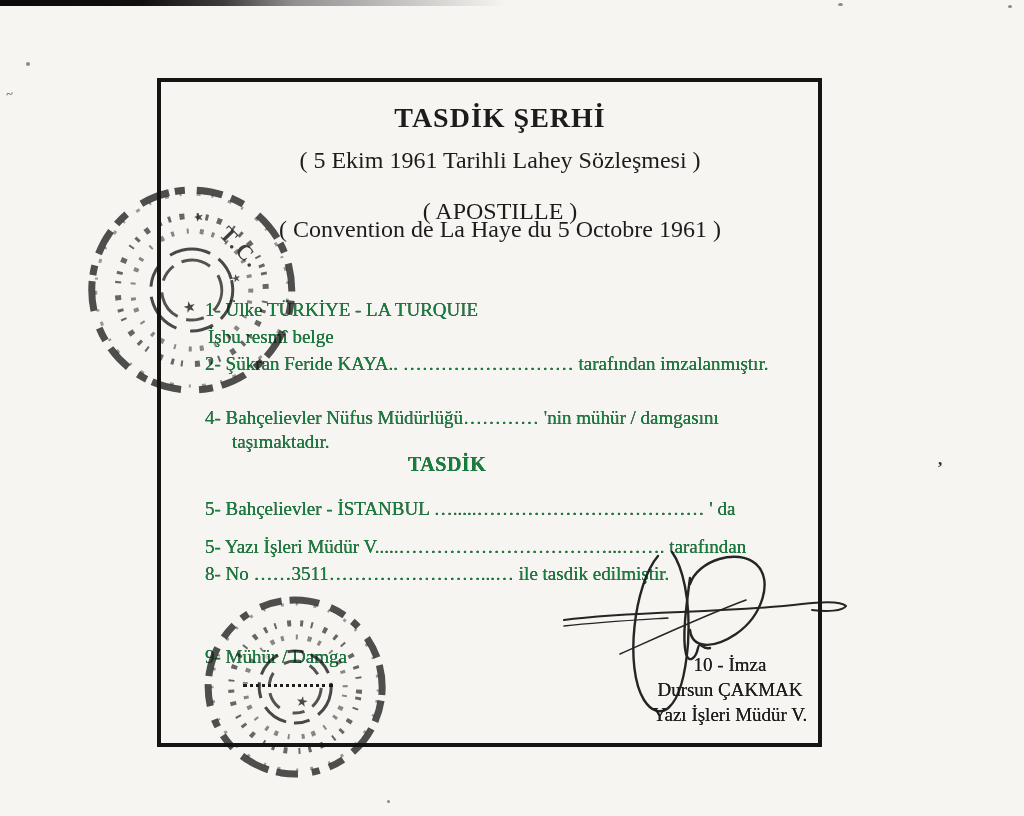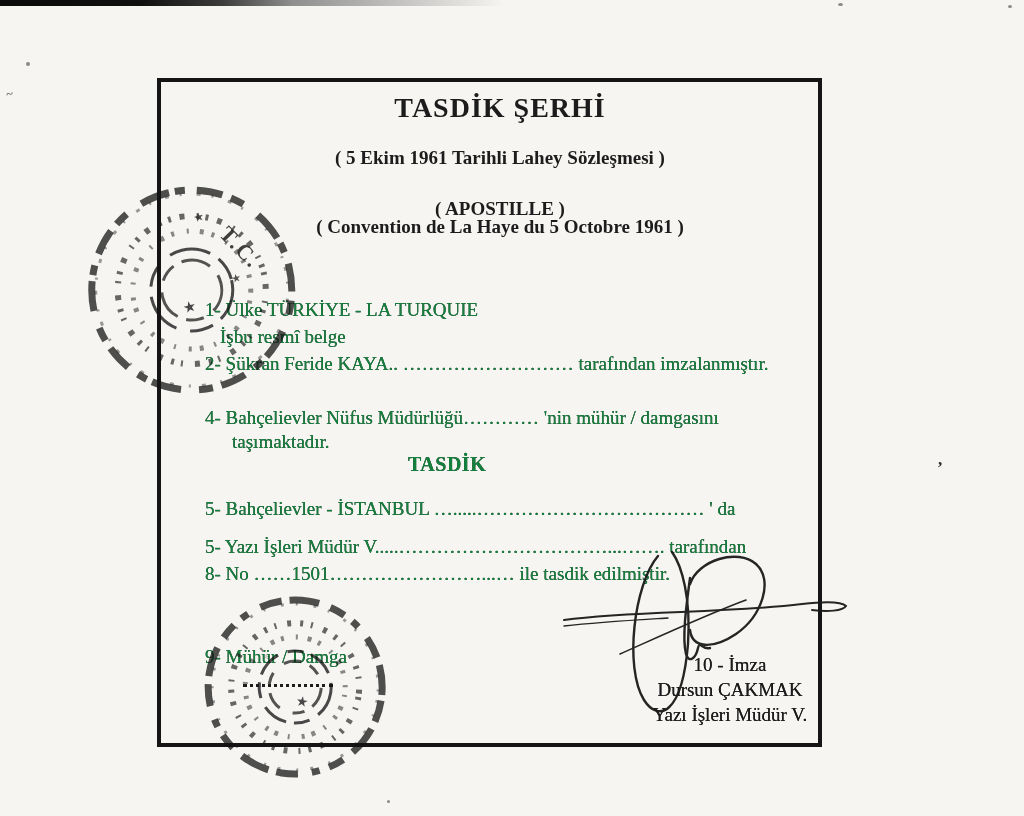--- a/index.html
+++ b/index.html
@@ -25,21 +25,21 @@
     color:#15803d;
     text-shadow:0 0 0.5px #222;
   }
   .centerwrap {
     position:absolute;
     left:170px; width:660px;
     text-align:center;
     white-space:nowrap;
   }
   .title { font-size:28px; font-weight:bold; letter-spacing:1px; }
-  .subtitle { font-size:19px; font-weight:bold; }
+  .subtitle { font-size:24px; font-weight:normal; }
   .heading2 { font-size:20px; font-weight:bold; letter-spacing:0.5px; }
   .right-block {
     position:absolute;
     left:630px; top:652px; width:200px;
     text-align:center;
     font-size:19px;
     line-height:25px;
     text-shadow:0 0 0.5px #222;
   }
   .stamp { position:absolute; opacity:0.9; }
@@ -68,36 +68,36 @@
   <div class="scan-strip"></div>
   <div class="speck" style="left:838px; top:3px; width:5px; height:3px;"></div>
   <div class="speck" style="left:1008px; top:5px; width:4px; height:3px;"></div>
   <div class="speck" style="left:26px; top:62px; width:4px; height:4px;"></div>
   <div class="speck" style="left:387px; top:800px; width:3px; height:3px;"></div>
   <span class="stray-mark" style="left:6px; top:86px; transform:rotate(-12deg);">~</span>
   <span class="stray-comma" style="left:938px; top:450px;">,</span>
 
   <div class="cert-box"></div>
 
-  <div class="centerwrap title" style="top:92px;">TASDİK ŞERHİ</div>
+  <div class="centerwrap title" style="top:102px;">TASDİK ŞERHİ</div>
   <div class="centerwrap subtitle" style="top:147px;">( 5 Ekim 1961 Tarihli Lahey Sözleşmesi )</div>
   <div class="centerwrap subtitle" style="top:198px;">( APOSTILLE )</div>
   <div class="centerwrap subtitle" style="top:216px;">( Convention de La Haye du 5 Octobre 1961 )</div>
 
   <div class="line" style="left:205px; top:299px;">1- Ülke TÜRKİYE - LA TURQUIE</div>
-  <div class="line" style="left:220px; top:326px;">İşbu resmî belge</div>
+  <div class="line" style="left:208px; top:326px;">İşbu resmî belge</div>
   <div class="line" style="left:205px; top:353px;">2- Şükran Feride KAYA.. ……………………… tarafından imzalanmıştır.</div>
   <div class="line" style="left:205px; top:407px;text-align:right;">4- Bahçelievler Nüfus Müdürlüğü………… 'nin mühür / damgasını</div>
   <div class="line" style="left:232px; top:431px;">taşımaktadır.</div>
 
   <div class="line heading2" style="left:408px; top:453px;">TASDİK</div>
 
   <div class="line" style="left:205px; top:498px;">5- Bahçelievler - İSTANBUL ….....……………………………… ' da</div>
   <div class="line" style="left:205px; top:536px;">5- Yazı İşleri Müdür V.....……………………………...……. tarafından</div>
-  <div class="line" style="left:205px; top:563px;">8- No ……1501……………………...… ile tasdik edilmiştir.</div>
+  <div class="line" style="left:205px; top:563px;">8- No ……3511……………………...… ile tasdik edilmiştir.</div>
 
   <div class="line" style="left:205px; top:646px;">9- Mühür / Damga</div>
   <div class="dotted-line"></div>
 
   <div class="right-block">
     <div>10 - İmza</div>
     <div>Dursun ÇAKMAK</div>
     <div>Yazı İşleri Müdür V.</div>
   </div>
 

